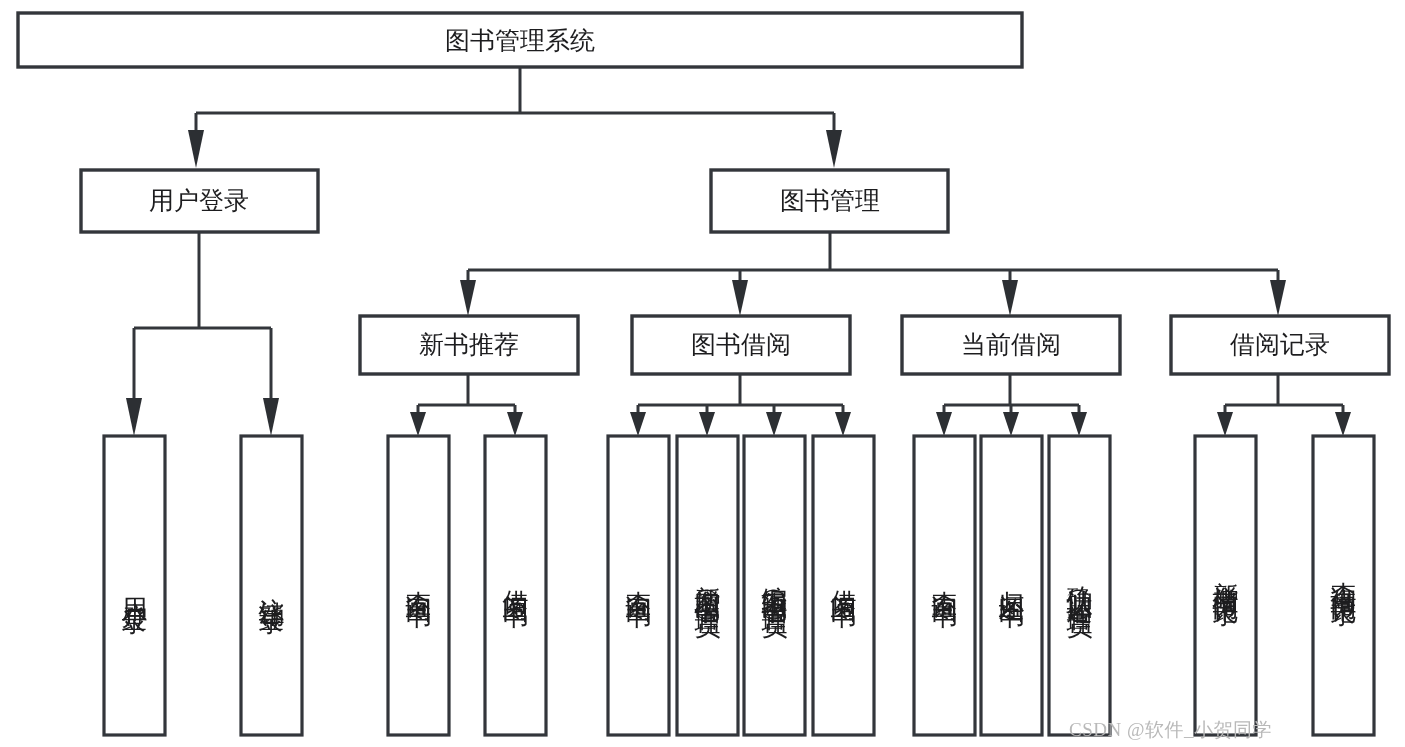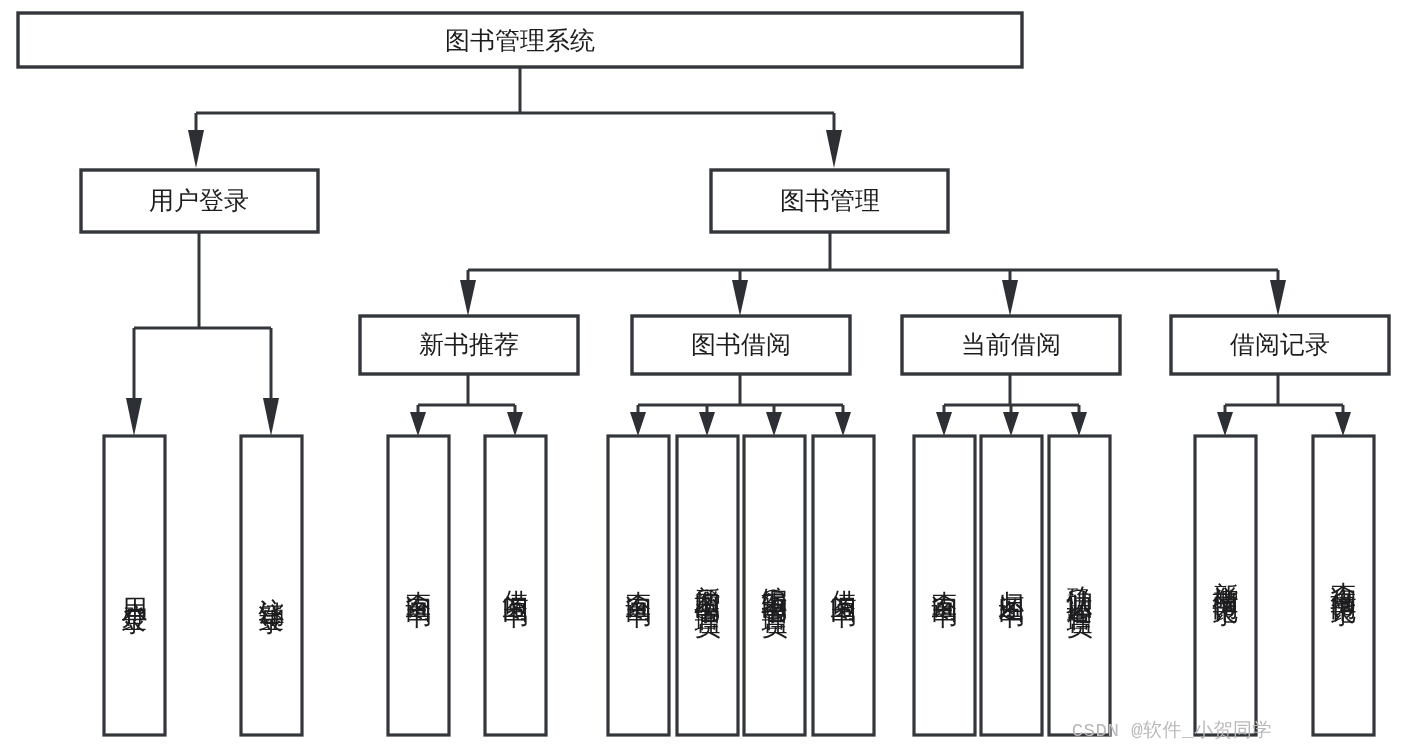--- a/index.html
+++ b/index.html
@@ -59,21 +59,21 @@
     writing-mode: vertical-rl;
     text-orientation: upright;
     letter-spacing: 4px;
     dominant-baseline: central;
     text-anchor: middle;
   }
   .watermark {
     position: absolute;
     right: 8px;
     bottom: 4px;
-    font-family: Liberation Mono, monospace;
+    font-family: Liberation Serif, serif;
     font-size: 19px;
     color: #b9b9b9;
     letter-spacing: 0.5px;
     white-space: nowrap;
     pointer-events: none;
     margin-top: 35px;
   }
 </style>
 </head>
 <body>

